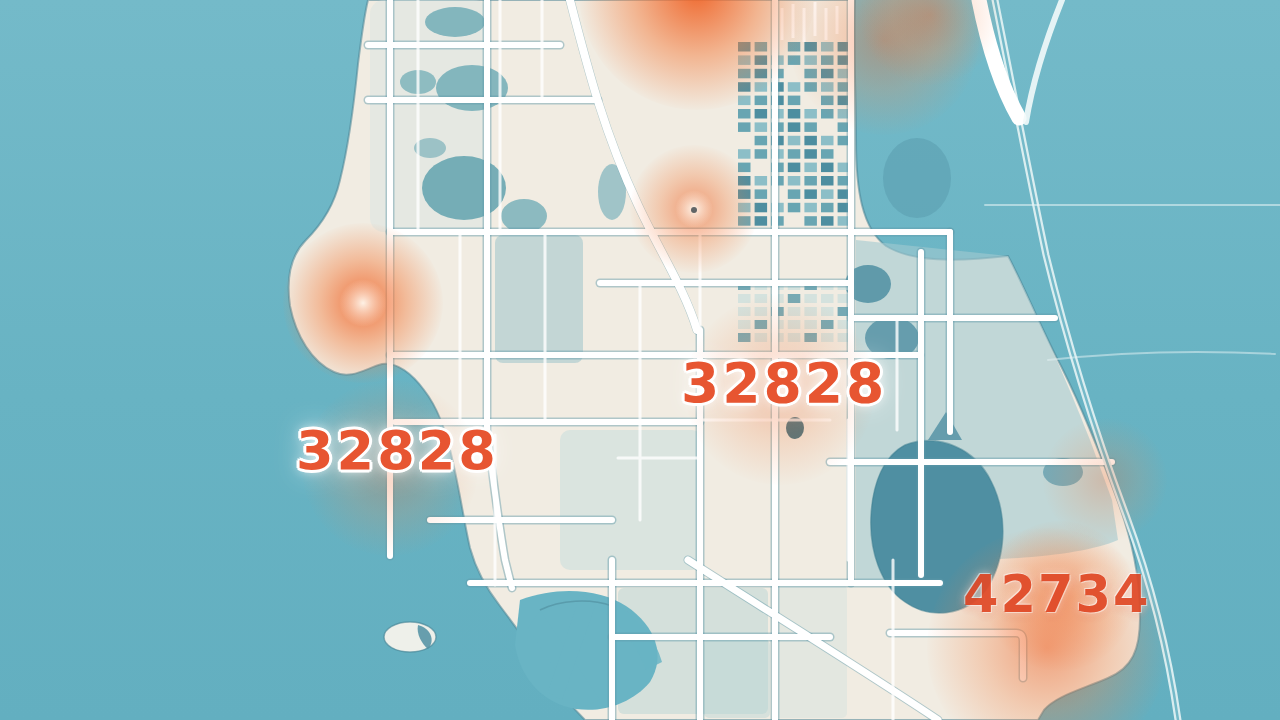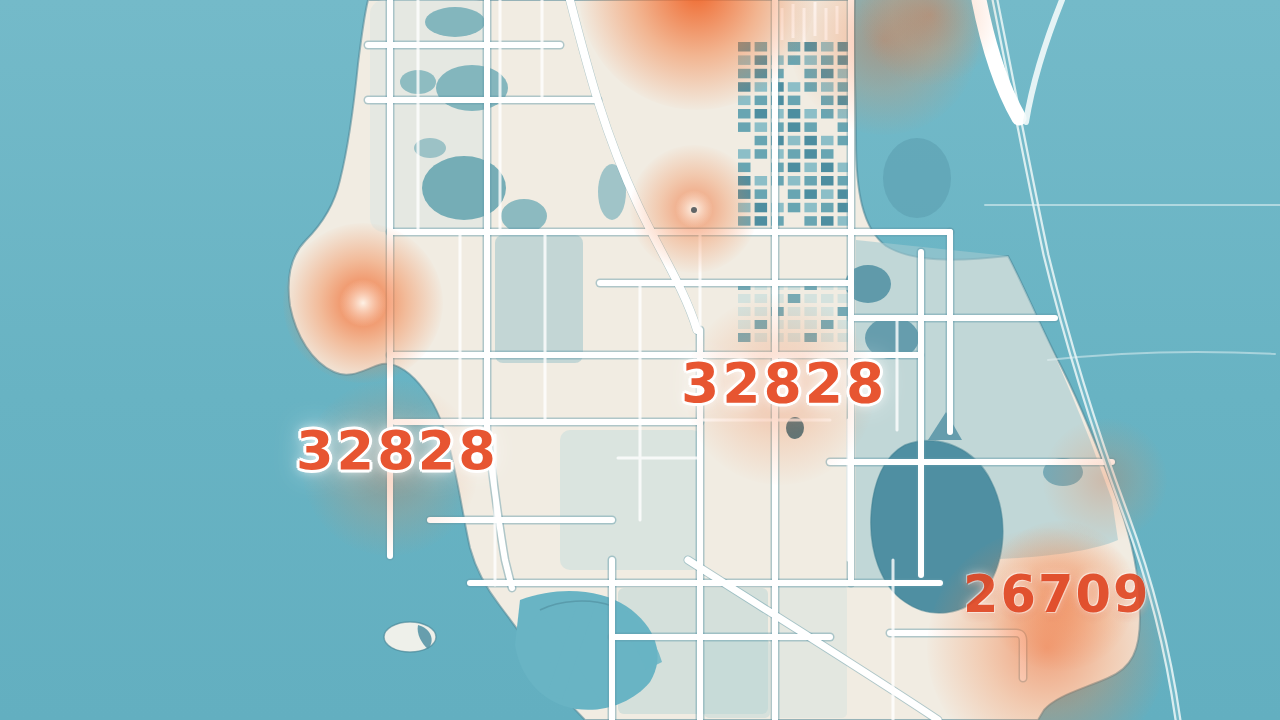--- a/index.html
+++ b/index.html
@@ -325,14 +325,14 @@
       <div class="heat-spot" style="left: 685px; top: 295px; height: 190px; width: 190px; background: radial-gradient(circle, rgba(239, 100, 40, 0.35) 0%, rgba(243, 130, 70, 0.192) 38%, rgba(247, 170, 110, 0) 72%);"></div>
       <div class="heat-spot" style="left: 302px; top: 380px; height: 176px; width: 176px; background: radial-gradient(circle, rgba(239, 100, 40, 0.3) 0%, rgba(243, 130, 70, 0.165) 38%, rgba(247, 170, 110, 0) 72%);"></div>
       <div class="heat-spot" style="left: 985px; top: 521px; height: 150px; width: 150px; background: radial-gradient(circle, rgba(239, 100, 40, 0.5) 0%, rgba(243, 130, 70, 0.275) 38%, rgba(247, 170, 110, 0) 72%);"></div>
       <div class="heat-spot" style="left: 927px; top: 528px; height: 240px; width: 240px; background: radial-gradient(circle, rgba(239, 100, 40, 0.55) 0%, rgba(243, 130, 70, 0.3) 38%, rgba(247, 170, 110, 0) 72%);"></div>
       <div class="heat-spot" style="left: 1043px; top: 418px; height: 124px; width: 124px; background: radial-gradient(circle, rgba(239, 100, 40, 0.25) 0%, rgba(243, 130, 70, 0.137) 38%, rgba(247, 170, 110, 0) 72%);"></div>
       <div class="heat-dot" style="left: 691px; top: 207px;"></div>
     </div>
 
   <div class="zip-label" style="left: 681px; top: 356px; font-size: 55px;">32828</div>
   <div class="zip-label" style="left: 296px; top: 424px; font-size: 54px;">32828</div>
-  <div class="zip-label soft" style="left: 963px; top: 569px; font-size: 51px;">26709</div>
+  <div class="zip-label soft" style="left: 963px; top: 569px; font-size: 51px;">42734</div>
 </div>
 
 </body></html>

